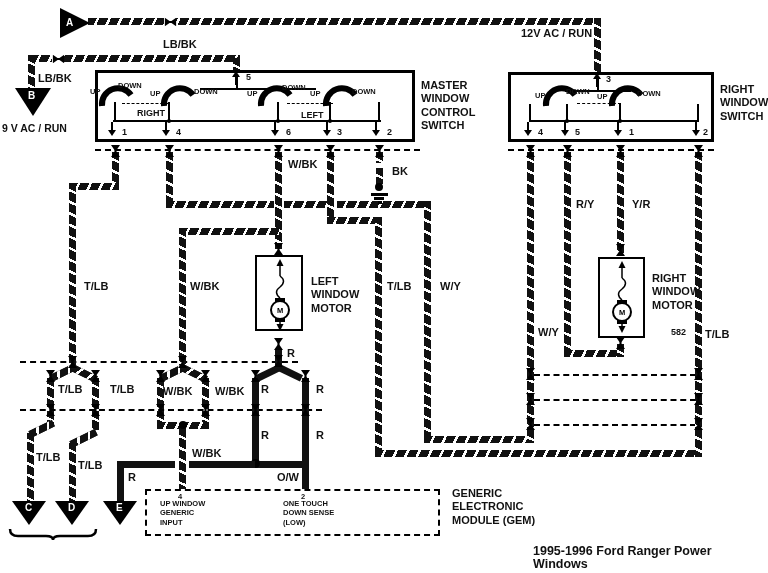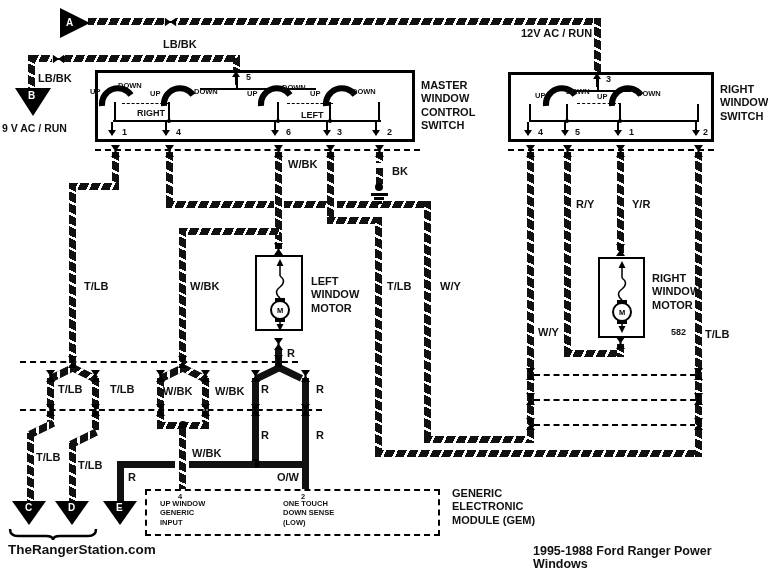--- a/index.html
+++ b/index.html
@@ -343,16 +343,15 @@
   <div class="ab lbl" style="left:128px;top:472px">R</div>
   <div class="ab lbl" style="left:277px;top:472px">O/W</div>
   <div class="ab lbl" style="left:58px;top:384px">T/LB</div>
   <div class="ab lbl" style="left:110px;top:384px">T/LB</div>
   <div class="ab lbl" style="left:163px;top:386px">W/BK</div>
   <div class="ab lbl" style="left:215px;top:386px">W/BK</div>
   <div class="ab lbl" style="left:36px;top:452px">T/LB</div>
   <div class="ab lbl" style="left:78px;top:460px">T/LB</div>
   <div class="ab lbl" style="left:192px;top:448px">W/BK</div>
 
-  <div class="ab ft" style="left:8px;top:543px">TheRangerStation.com</div>
-  <div class="ab ft" style="left:533px;top:545px;font-size:12.5px">1995-1988 Ford Ranger Power Windows</div>
+  <div class="ab ft" style="left:533px;top:545px;font-size:12.5px">1995-1996 Ford Ranger Power Windows</div>
 
 </div>
 
 </body></html>

